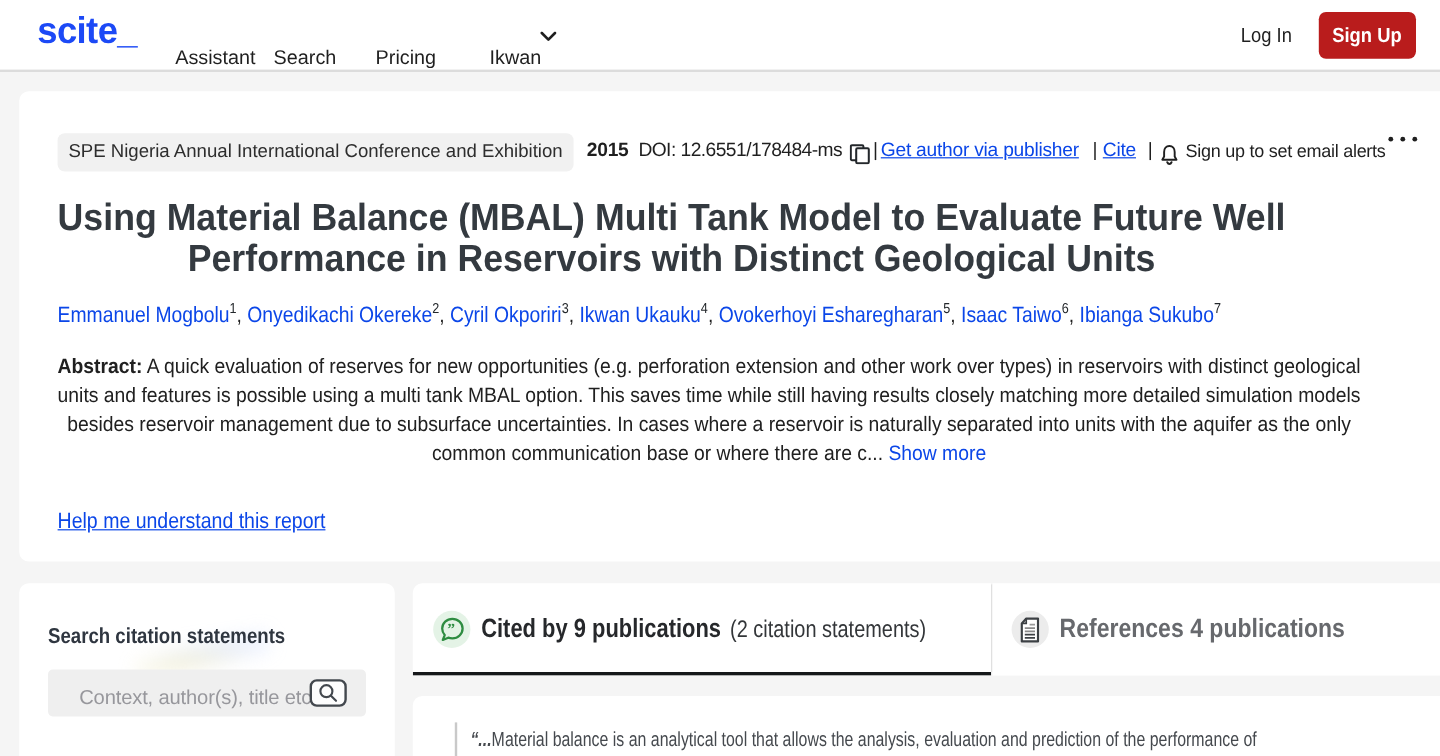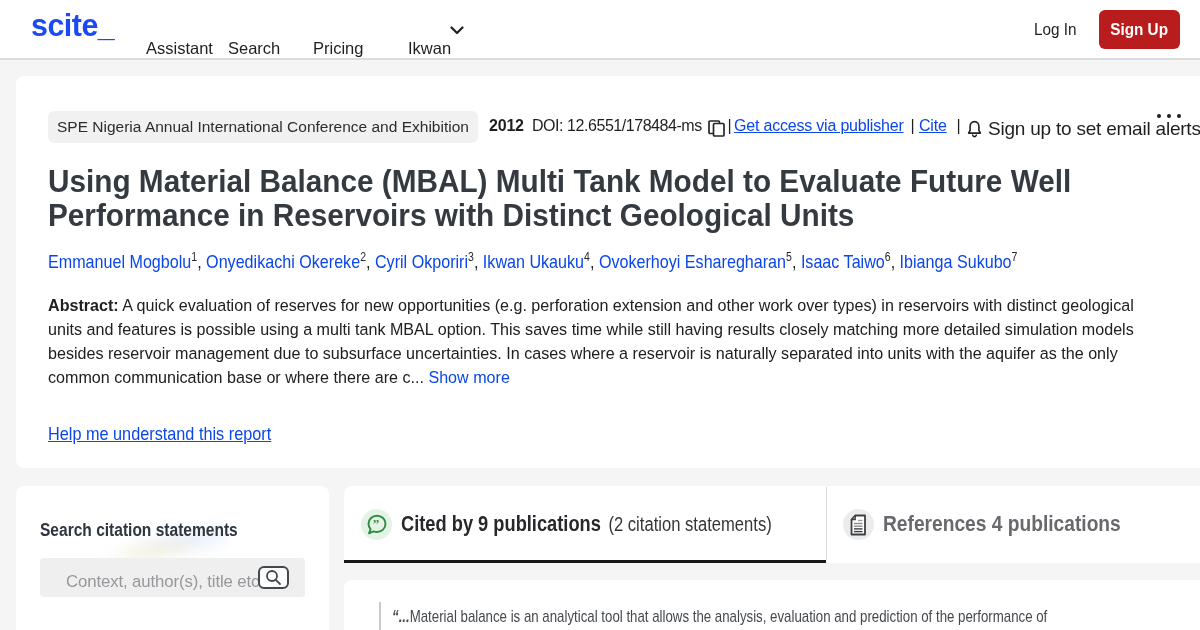--- a/index.html
+++ b/index.html
@@ -10,21 +10,21 @@
 
   
   #hdr { position:absolute; left:0; top:0; width:1200px; height:60px; background:#fff; border-bottom:2px solid #dcdcdc; }
   #logo { position:absolute; left:31px; top:11.2px; font-size:31px; font-weight:700; color:#1c49f6; letter-spacing:-0.5px; transform:scaleX(0.98); transform-origin:left top; line-height:30px; }
   .navlink { position:absolute; top:21px; font-size:16.5px; color:#1f1f1f;margin-top:18px; }
   #loginlink { position:absolute; left:1034px; top:20px; font-size:17px; color:#1f1f1f; transform:scaleX(0.9); transform-origin:left top; }
   #signup { position:absolute; left:1099px; top:10px; width:81px; height:39px; background:#b91c1c; color:#fff; font-size:17px; font-weight:700; border-radius:6px; display:flex; align-items:center; justify-content:center; }
   #signup span { transform:scaleX(0.9); }
 
   
-  #card { position:absolute; left:16px; top:76px; width:1184px; height:392px; background:#fff; border-radius:8px 0 0 8px; }
+  #card { position:absolute; left:16px; top:76px; width:1184px; height:392px; background:#fff; border-radius:8px 0 0 8px;text-align:center; }
   #badge { position:absolute; left:32px; top:35px; height:32px; line-height:32px; padding:0 9px; background:#f1f1f1; border-radius:6px; font-size:15.5px; color:#2d2d2d; }
   #metarow { position:absolute; left:0; top:0; width:100%; height:80px; font-size:16px; letter-spacing:-0.2px; color:#1f1f1f; white-space:nowrap; }
   #metarow .it { position:absolute; top:41.4px; }
   #metarow .b { font-weight:700; }
   #metarow a { color:#0b46e8; text-decoration:underline; }
   #dots { position:absolute; left:1141px; top:37.5px; width:24px; display:flex; justify-content:space-between; }
   #dots span { width:4px; height:4px; border-radius:50%; background:#1f1f1f; }
   #title { position:absolute; left:32px; top:87.7px; font-size:31.5px; line-height:34.3px; font-weight:700; color:#343a40; transform:scaleX(0.944); transform-origin:left top; white-space:nowrap; }
   #authors { position:absolute; left:32px; top:169.5px; font-size:18.4px; line-height:22px; color:#1f1f1f; transform:scaleX(0.876); transform-origin:left top; white-space:nowrap; }
   #authors a { color:#0b46e8; }
@@ -72,36 +72,36 @@
     </svg>
   <div id="loginlink">Log In</div>
   <div id="signup">
       <span>Sign Up</span>
     </div>
 </div>
 
 <div id="card">
   <div id="badge">SPE Nigeria Annual International Conference and Exhibition</div>
   <div id="metarow">
-    <span class="it b" style="left:473px;">2012</span>
+    <span class="it b" style="left:473px;">2015</span>
     <span class="it" style="left:516px; letter-spacing:-0.45px;">DOI: 12.6551/178484-ms</span>
     <svg class="abs" style="left:691.5px; top:43.5px;" width="17" height="17" viewBox="0 0 17 17">
         <rect x="1" y="1" width="10.5" height="12.5" rx="1" fill="none" stroke="#23272b" stroke-width="1.7"></rect>
         <rect x="5.5" y="3.5" width="10.5" height="12.5" rx="1" fill="#fff" stroke="#23272b" stroke-width="1.7"></rect>
       </svg>
     <span class="it" style="left:711.5px;">|</span>
-    <a class="it" href="#" style="left:718px;">Get access via publisher</a>
+    <a class="it" href="#" style="left:718px;">Get author via publisher</a>
     <span class="it" style="left:894.5px;">|</span>
     <a class="it" href="#" style="left:903px;">Cite</a>
     <span class="it" style="left:940.5px;">|</span>
     <svg class="abs" style="left:951px; top:43.6px;" width="15" height="19" viewBox="0 0 15 19">
         <path d="M7.5 1.6 C4.8 1.6 3.1 3.8 3.1 6.6 L3.1 10.4 L1.6 13.1 L13.4 13.1 L11.9 10.4 L11.9 6.6 C11.9 3.8 10.2 1.6 7.5 1.6 Z" fill="none" stroke="#1f1f1f" stroke-width="1.6" stroke-linejoin="round"></path>
         <path d="M5.7 15.2 C6.1 16.1 6.7 16.6 7.5 16.6 C8.3 16.6 8.9 16.1 9.3 15.2" fill="none" stroke="#1f1f1f" stroke-width="1.6" stroke-linecap="round"></path>
       </svg>
-    <span class="it" style="left:972px; top:41.7px; font-size:19px; letter-spacing:-0.22px;">Sign up to set email alerts</span>
+    <span class="it" style="left:972px; top:41.7px; font-size:15px; letter-spacing:-0.22px;">Sign up to set email alerts</span>
   </div>
   <div id="dots">
       <span></span>
       <span></span>
       <span></span>
     </div>
   <div id="title">Using Material Balance (MBAL) Multi Tank Model to Evaluate Future Well<br>Performance in Reservoirs with Distinct Geological Units</div>
   <div id="authors"><a href="#">Emmanuel Mogbolu</a><sup>1</sup>, <a href="#">Onyedikachi Okereke</a><sup>2</sup>, <a href="#">Cyril Okporiri</a><sup>3</sup>, <a href="#">Ikwan Ukauku</a><sup>4</sup>, <a href="#">Ovokerhoyi Esharegharan</a><sup>5</sup>, <a href="#">Isaac Taiwo</a><sup>6</sup>, <a href="#">Ibianga Sukubo</a><sup>7</sup></div>
   <div id="abstract"><span class="b">Abstract:</span> A quick evaluation of reserves for new opportunities (e.g. perforation extension and other work over types) in reservoirs with distinct geological<br>units and features is possible using a multi tank MBAL option. This saves time while still having results closely matching more detailed simulation models<br>besides reservoir management due to subsurface uncertainties. In cases where a reservoir is naturally separated into units with the aquifer as the only<br>common communication base or where there are c... <a href="#">Show more</a></div>
   <div id="helplink"><a href="#">Help me understand this report</a></div>

